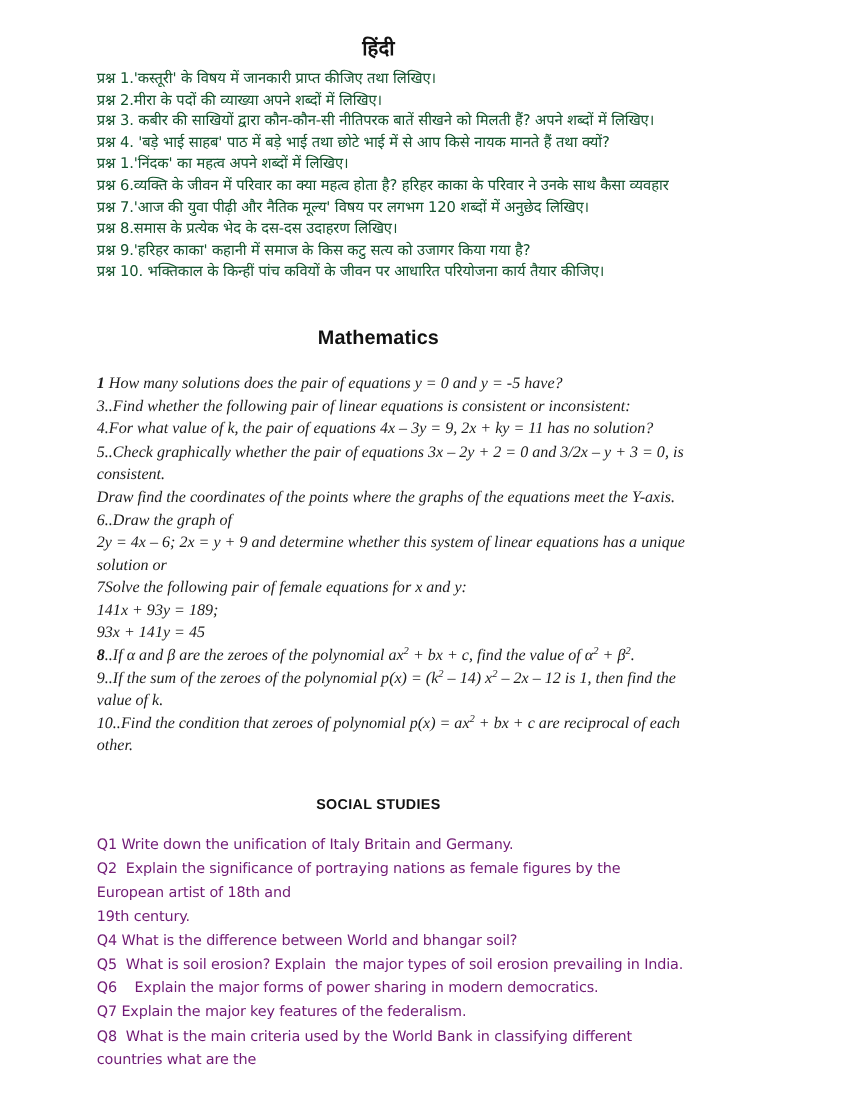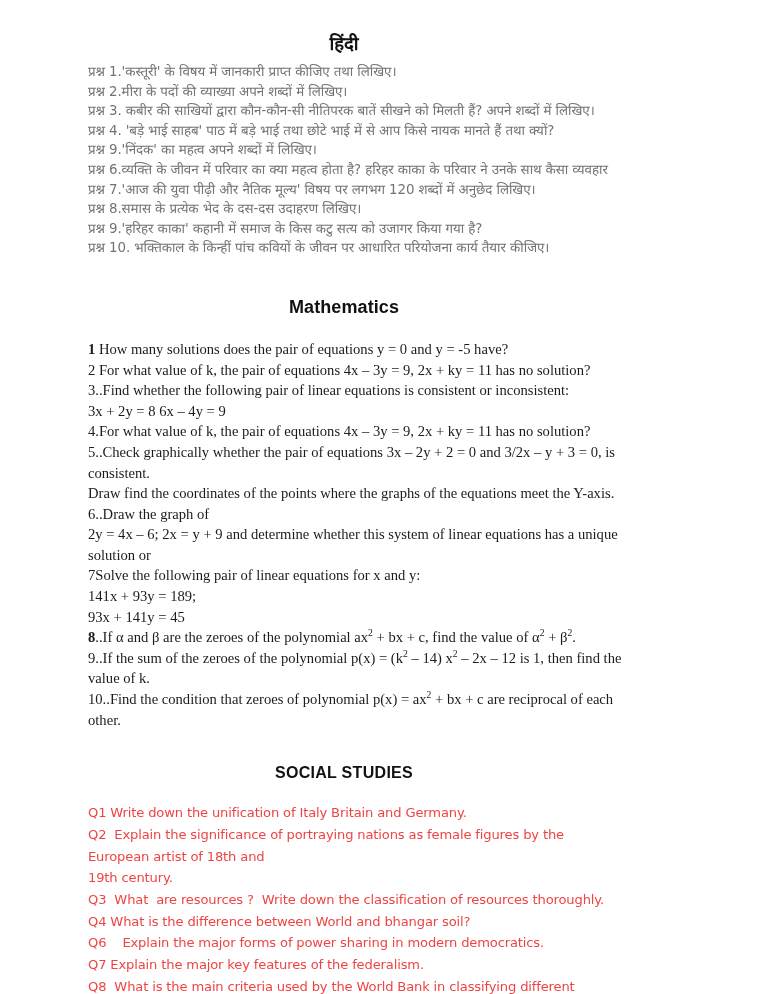--- a/index.html
+++ b/index.html
@@ -42,127 +42,126 @@
     text-align: center;
     padding-top: 30px;
     padding-bottom: 7px;
     letter-spacing: 0px;
     color: #121212;
   }
   .hindi-line {
     font-family: "DejaVu Sans", sans-serif;
     font-size: 13.4px;
     line-height: 19.6px;
-    color: #737373;
+    color: #14532d;
     white-space: pre-wrap;
     letter-spacing: -0.1px;
   }
   .hindi-line.cont {
     padding-left: 20px;
   }
 
   
   .math-heading {
     font-family: "Liberation Sans", sans-serif;
     font-size: 18px;
     font-weight: bold;
     text-align: center;
     margin-top: 39px;
     margin-bottom: 21px;
     letter-spacing: 0.1px;
   }
   .math-block {
     padding: 0 62px 0 88px;
+    font-style: italic;
   }
   .math-line {
     font-family: "Liberation Serif", serif;
     font-size: 14.6px;
     line-height: 20.6px;
     color: #1b1b1b;
     white-space: pre-wrap;
   }
   .math-line .lead-bold { font-weight: bold; }
   .math-line sup {
     font-size: 0.66em;
     vertical-align: super;
     line-height: 0;
   }
 
   
   .ss-heading {
     font-family: "Liberation Sans", sans-serif;
-    font-size: 16px;
+    font-size: 13px;
     font-weight: bold;
     text-align: center;
     margin-top: 34px;
     margin-bottom: 20px;
     letter-spacing: 0.3px;
   }
   .ss-block {
     padding: 0 62px 0 88px;
   }
   .ss-line {
     font-family: "DejaVu Sans", sans-serif;
     font-size: 13.1px;
     line-height: 21.7px;
-    color: #ef4444;
+    color: #701a75;
     white-space: pre-wrap;
     letter-spacing: -0.15px;
   }
 </style>
 </head>
 <body>
 
 <div class="page">
 
   <section class="section">
     <div class="hindi-title sec-title">हिंदी</div>
     <div class="hindi-block">
       <div class="hindi-line">प्रश्न 1.'कस्तूरी' के विषय में जानकारी प्राप्त कीजिए तथा लिखिए।</div>
       <div class="hindi-line">प्रश्न 2.मीरा के पदों की व्याख्या अपने शब्दों में लिखिए।</div>
       <div class="hindi-line">प्रश्न 3. कबीर की साखियों द्वारा कौन-कौन-सी नीतिपरक बातें सीखने को मिलती हैं? अपने शब्दों में लिखिए।</div>
       <div class="hindi-line">प्रश्न 4. 'बड़े भाई साहब' पाठ में बड़े भाई तथा छोटे भाई में से आप किसे नायक मानते हैं तथा क्यों?</div>
-      <div class="hindi-line">प्रश्न 9.'निंदक' का महत्व अपने शब्दों में लिखिए।</div>
+      <div class="hindi-line">प्रश्न 1.'निंदक' का महत्व अपने शब्दों में लिखिए।</div>
       <div class="hindi-line">प्रश्न 6.व्यक्ति के जीवन में परिवार का क्या महत्व होता है? हरिहर काका के परिवार ने उनके साथ कैसा व्यवहार</div>
       <div class="hindi-line">प्रश्न 7.'आज की युवा पीढ़ी और नैतिक मूल्य' विषय पर लगभग 120 शब्दों में अनुछेद लिखिए।</div>
       <div class="hindi-line">प्रश्न 8.समास के प्रत्येक भेद के दस-दस उदाहरण लिखिए।</div>
       <div class="hindi-line">प्रश्न 9.'हरिहर काका' कहानी में समाज के किस कटु सत्य को उजागर किया गया है?</div>
       <div class="hindi-line">प्रश्न 10. भक्तिकाल के किन्हीं पांच कवियों के जीवन पर आधारित परियोजना कार्य तैयार कीजिए।</div>
     </div>
   </section>
 
   <section class="section">
     <div class="math-heading sec-title">Mathematics</div>
     <div class="math-block">
       <div class="math-line"><span class="lead-bold">1</span> How many solutions does the pair of equations y = 0 and y = -5 have?</div>
-      <div class="math-line">2 For what value of k, the pair of equations 4x – 3y = 9, 2x + ky = 11 has no solution?</div>
       <div class="math-line">3..Find whether the following pair of linear equations is consistent or inconsistent:</div>
-      <div class="math-line">3x + 2y = 8 6x – 4y = 9</div>
       <div class="math-line">4.For what value of k, the pair of equations 4x – 3y = 9, 2x + ky = 11 has no solution?</div>
       <div class="math-line">5..Check graphically whether the pair of equations 3x – 2y + 2 = 0 and 3/2x – y + 3 = 0, is consistent.</div>
       <div class="math-line">Draw find the coordinates of the points where the graphs of the equations meet the Y-axis.</div>
       <div class="math-line">6..Draw the graph of</div>
       <div class="math-line">2y = 4x – 6; 2x = y + 9 and determine whether this system of linear equations has a unique solution or</div>
-      <div class="math-line">7Solve the following pair of linear equations for x and y:</div>
+      <div class="math-line">7Solve the following pair of female equations for x and y:</div>
       <div class="math-line">141x + 93y = 189;</div>
       <div class="math-line">93x + 141y = 45</div>
       <div class="math-line"><span class="lead-bold">8</span>..If α and β are the zeroes of the polynomial ax<sup>2</sup> + bx + c, find the value of α<sup>2</sup> + β<sup>2</sup>.</div>
       <div class="math-line">9..If the sum of the zeroes of the polynomial p(x) = (k<sup>2</sup> – 14) x<sup>2</sup> – 2x – 12 is 1, then find the value of k.</div>
       <div class="math-line">10..Find the condition that zeroes of polynomial p(x) = ax<sup>2</sup> + bx + c are reciprocal of each other.</div>
     </div>
   </section>
 
   <section class="section">
     <div class="ss-heading sec-title">SOCIAL STUDIES</div>
     <div class="ss-block">
       <div class="ss-line">Q1 Write down the unification of Italy Britain and Germany.</div>
       <div class="ss-line">Q2  Explain the significance of portraying nations as female figures by the European artist of 18th and</div>
       <div class="ss-line">19th century.</div>
-      <div class="ss-line">Q3  What  are resources ?  Write down the classification of resources thoroughly.</div>
       <div class="ss-line">Q4 What is the difference between World and bhangar soil?</div>
+      <div class="ss-line">Q5  What is soil erosion? Explain  the major types of soil erosion prevailing in India.</div>
       <div class="ss-line">Q6    Explain the major forms of power sharing in modern democratics.</div>
       <div class="ss-line">Q7 Explain the major key features of the federalism.</div>
       <div class="ss-line">Q8  What is the main criteria used by the World Bank in classifying different countries what are the</div>
 
     </div>
   </section>
 
 </div>
 
 </body></html>

